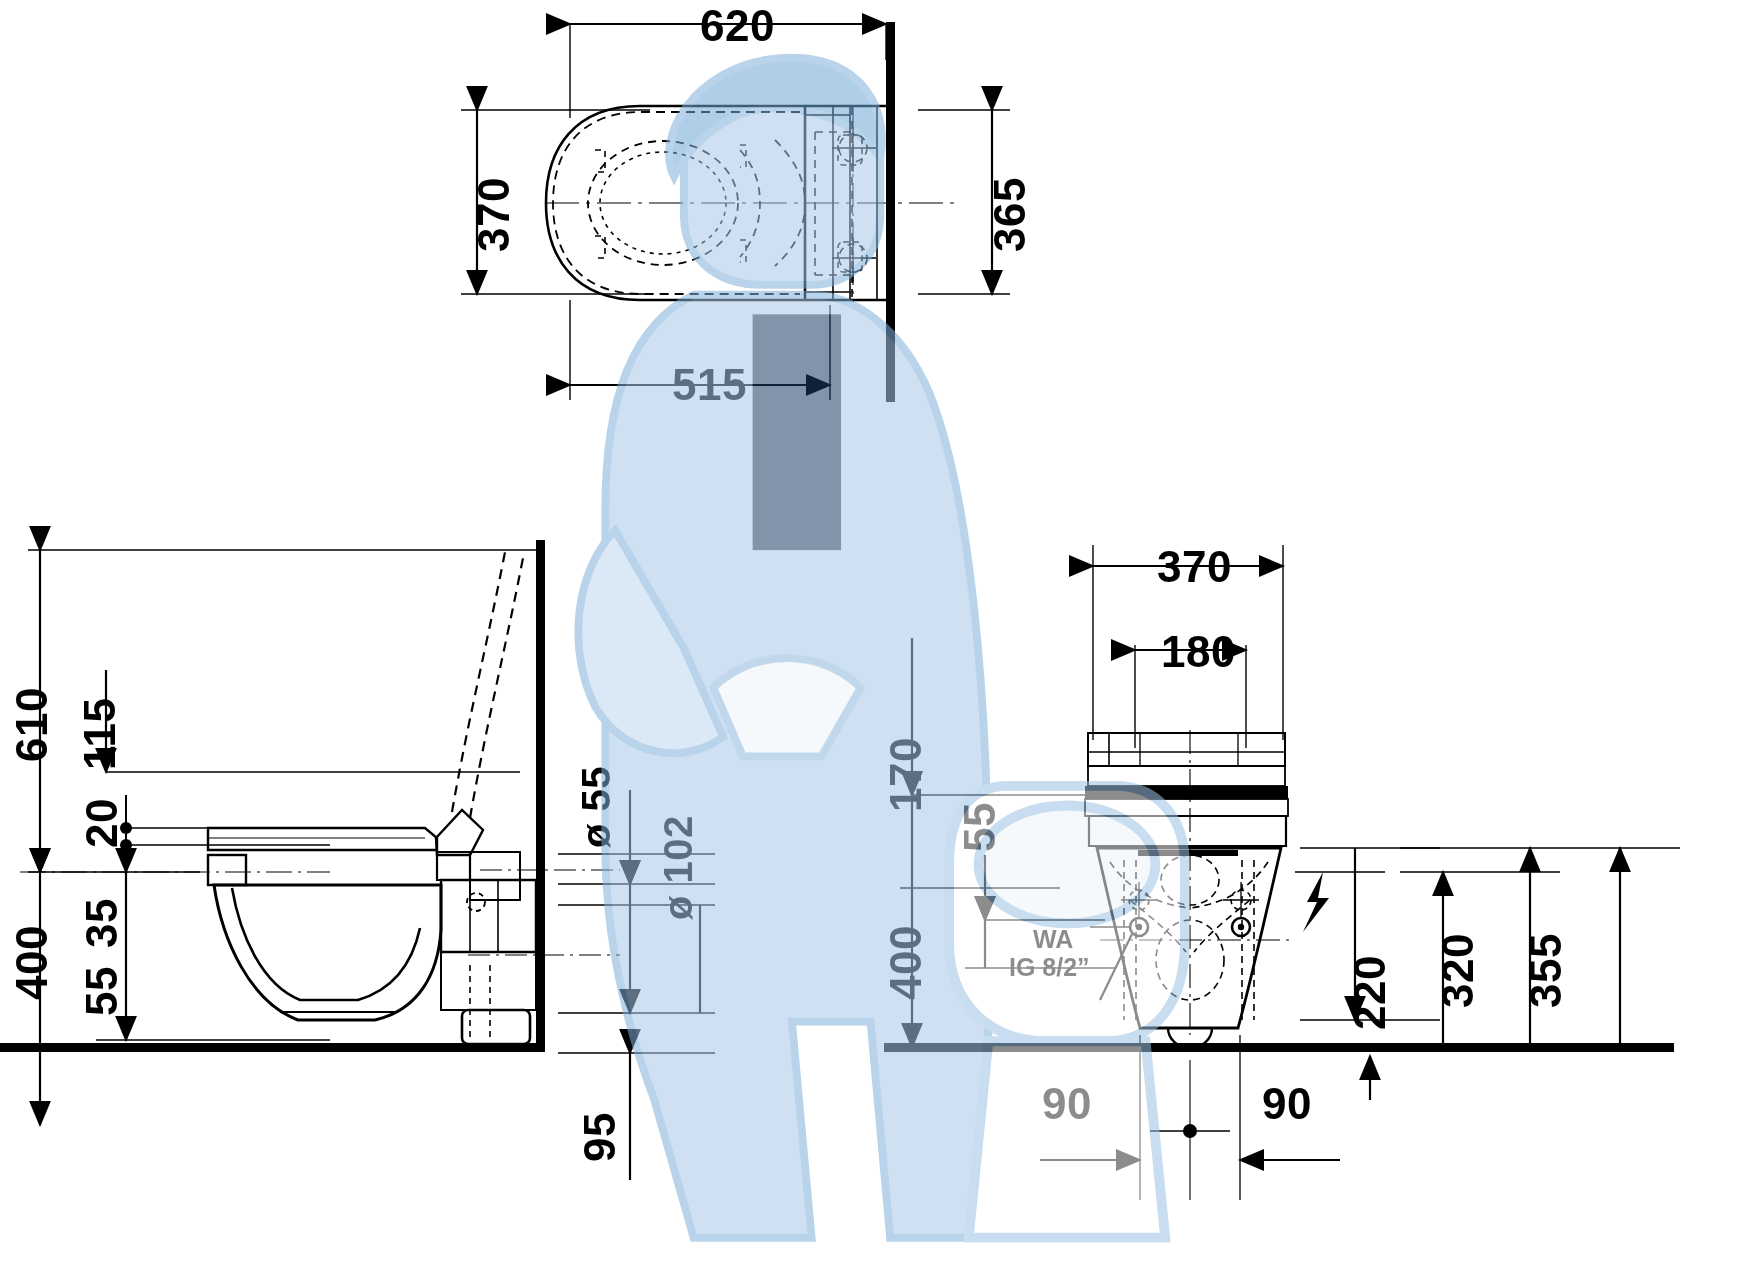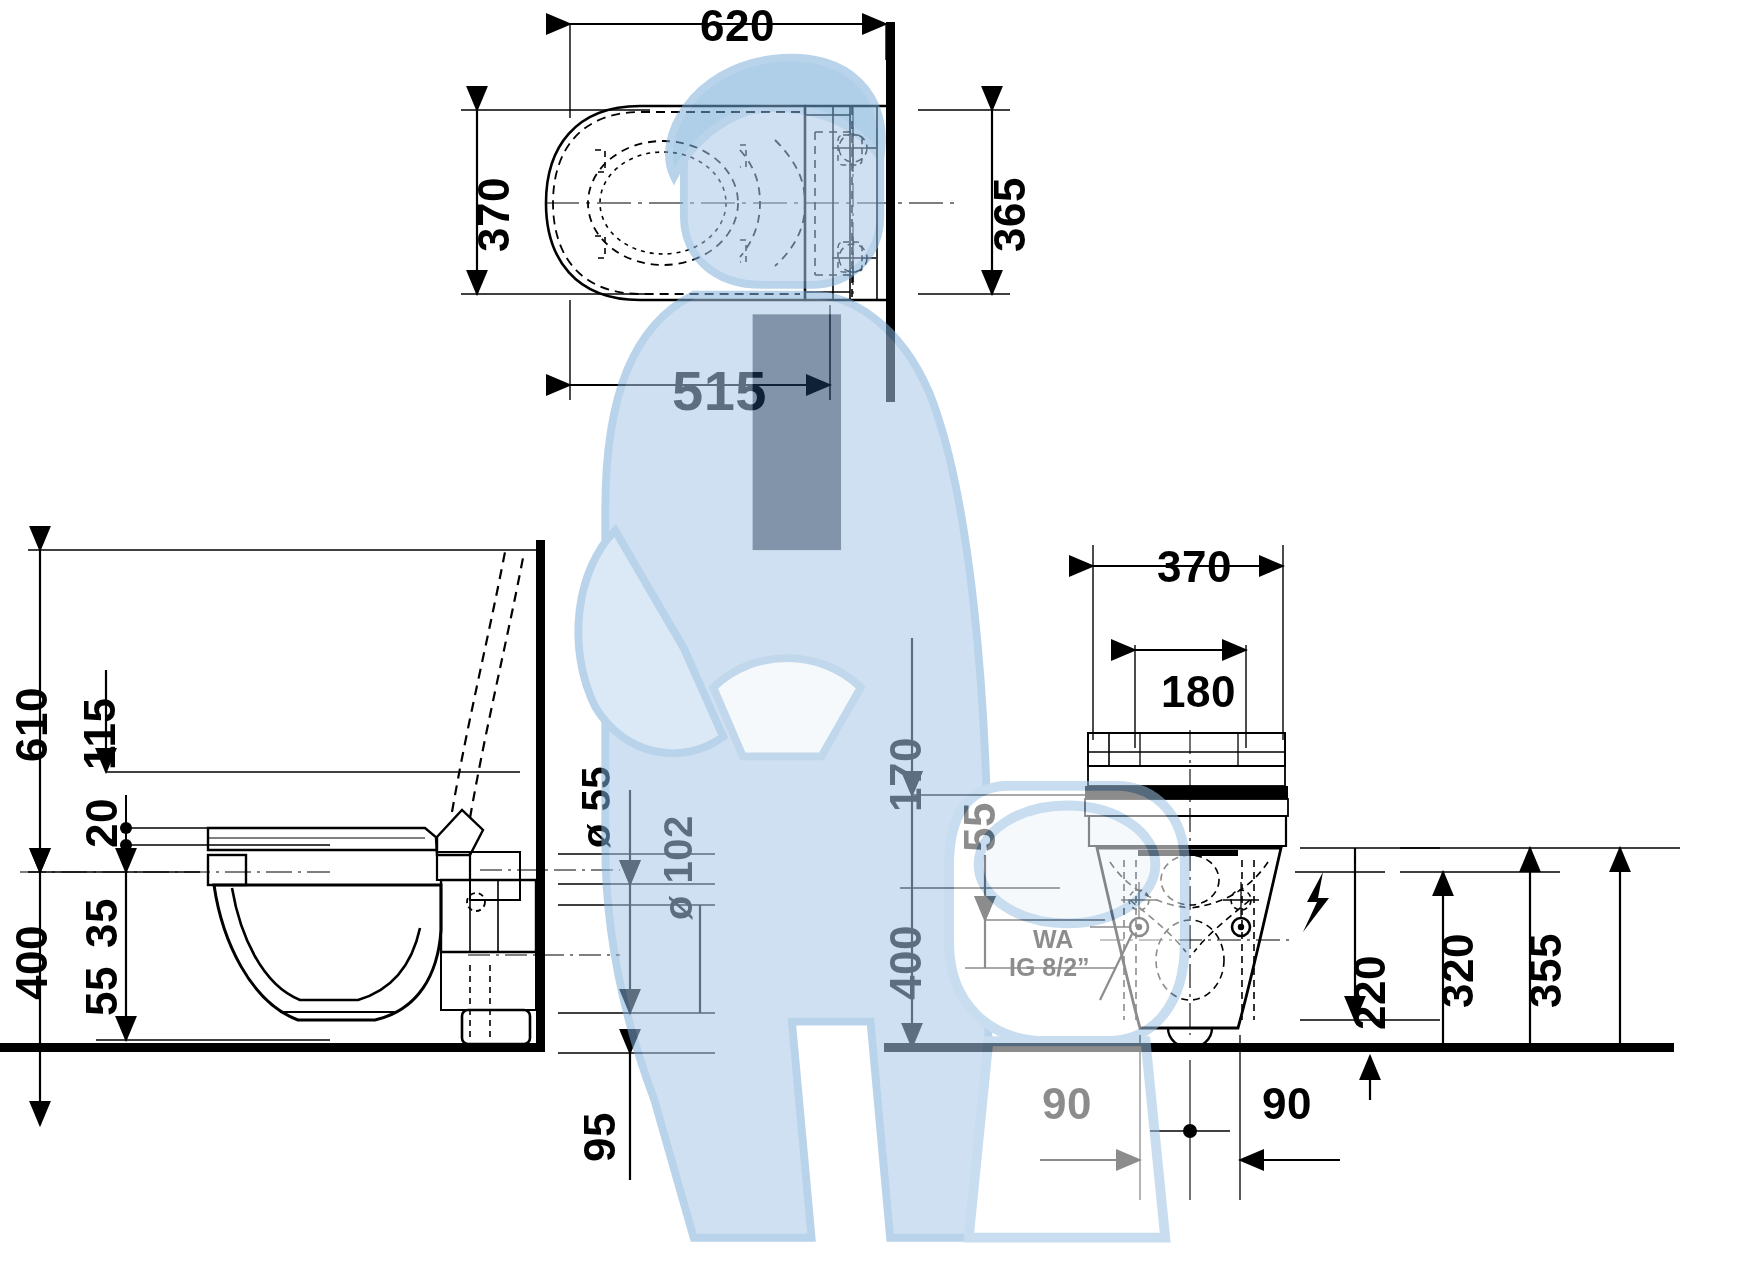--- a/index.html
+++ b/index.html
@@ -294,21 +294,21 @@
       </g>
     </g>
   </svg>
 
   <div class="dimlabel" style="left:700px; top:4px; font-size:44px;">620</div>
 
   <div class="dimlabel vert" style="left:472px; top:252px; font-size:44px;">370</div>
 
   <div class="dimlabel vert" style="left:988px; top:252px; font-size:44px;">365</div>
 
-  <div class="dimlabel" style="left:672px; top:363px; font-size:56px;">515</div>
+  <div class="dimlabel" style="left:672px; top:363px; font-size:44px;">515</div>
 
   <div class="dimlabel vert" style="left:10px; top:762px; font-size:44px;">610</div>
 
   <div class="dimlabel vert" style="left:78px; top:770px; font-size:44px;">115</div>
 
   <div class="dimlabel vert" style="left:80px; top:848px; font-size:44px;">20</div>
 
   <div class="dimlabel vert" style="left:10px; top:1000px; font-size:44px;">400</div>
 
   <div class="dimlabel vert" style="left:80px; top:948px; font-size:44px;">35</div>
@@ -316,21 +316,21 @@
   <div class="dimlabel vert" style="left:80px; top:1016px; font-size:44px;">55</div>
 
   <div class="dimlabel vert" style="left:576px; top:848px; font-size:40px;">ø 55</div>
 
   <div class="dimlabel vert" style="left:658px; top:920px; font-size:40px;">ø 102</div>
 
   <div class="dimlabel vert" style="left:578px; top:1162px; font-size:44px;">95</div>
 
   <div class="dimlabel" style="left:1157px; top:545px; font-size:44px;">370</div>
 
-  <div class="dimlabel" style="left:1161px; top:630px; font-size:44px;margin-top:40px;">180</div>
+  <div class="dimlabel" style="left:1161px; top:630px; font-size:44px;">180</div>
 
   <div class="dimlabel vert" style="left:884px; top:812px; font-size:44px;">170</div>
 
   <div class="dimlabel vert" style="left:958px; top:852px; font-size:44px;">55</div>
 
   <div class="dimlabel vert" style="left:884px; top:1000px; font-size:44px;">400</div>
 
   <div class="dimlabel vert" style="left:1348px; top:1030px; font-size:44px;">220</div>
 
   <div class="dimlabel vert" style="left:1436px; top:1008px; font-size:44px;">320</div>

